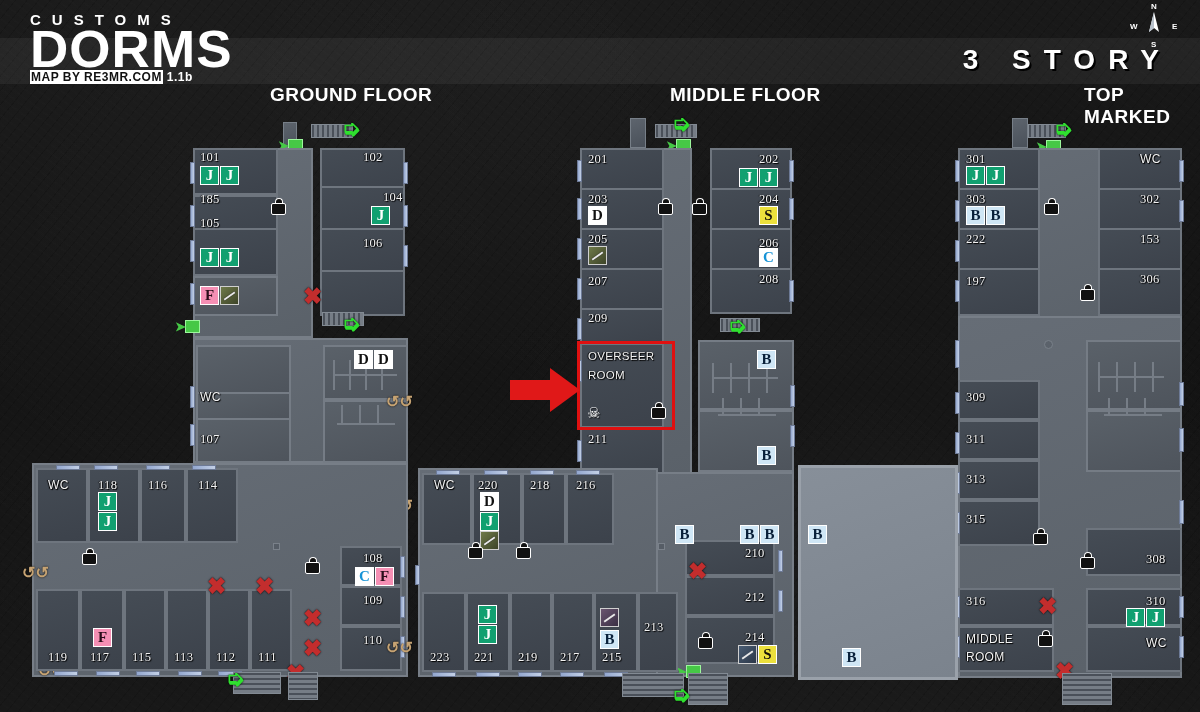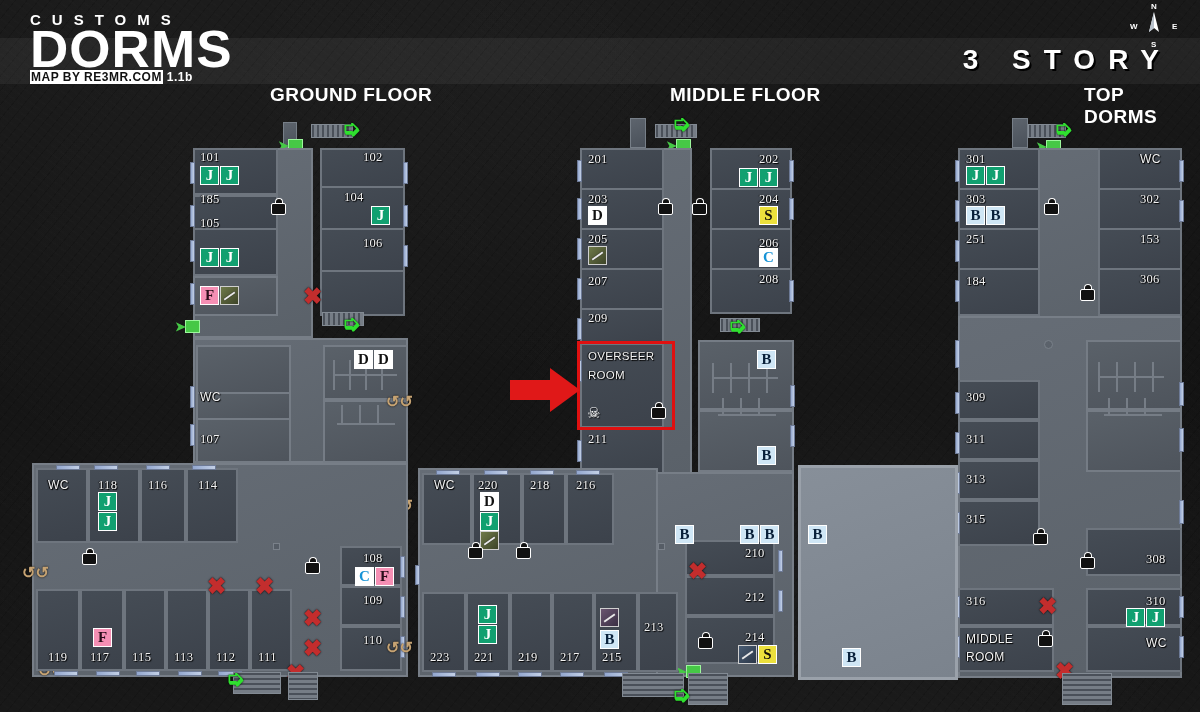--- a/index.html
+++ b/index.html
@@ -116,21 +116,21 @@
   <div class="lab" style="left:23px;top:38px">S</div>
   <div class="lab" style="left:2px;top:20px">W</div>
   <svg width="52" height="48" style="position:absolute;left:0;top:0">
     <polygon points="26,10 31,30 26,26 21,30" fill="#ffffff"></polygon>
     <polygon points="26,10 26,26 21,30" fill="#b9c2cc"></polygon>
   </svg>
 </div>
 
 <div class="floor-lab" style="left:270px">GROUND FLOOR</div>
 <div class="floor-lab" style="left:670px">MIDDLE FLOOR</div>
-<div class="floor-lab" style="left:1084px">TOP DORMS</div>
+<div class="floor-lab" style="left:1084px">TOP MARKED</div>
 
 <div class="floor" style="left:0;top:0;width:410px;height:712px">
 
   <div class="wallblk" style="left:283px;top:122px;width:14px;height:26px"></div>
   <div class="stairs" style="left:311px;top:124px;width:42px;height:14px"></div>
   <div class="greenarrow" style="left:342px;top:118px">➭</div>
   <div class="exitbox" style="left:288px;top:139px"></div>
   <div class="exitarr" style="left:278px;top:139px">➤</div>
 
   <div class="hall" style="left:193px;top:148px;width:120px;height:190px"></div>
@@ -155,21 +155,21 @@
   <div class="tag J" style="left:200px;top:166px">J</div>
   <div class="tag J" style="left:220px;top:166px">J</div>
   <div class="rlabel" style="left:200px;top:192px">185</div>
   <div class="rlabel" style="left:200px;top:216px">105</div>
   <div class="tag J" style="left:200px;top:248px">J</div>
   <div class="tag J" style="left:220px;top:248px">J</div>
   <div class="tag F" style="left:200px;top:286px">F</div>
   <div class="tag W" style="left:220px;top:286px"></div>
 
   <div class="rlabel" style="left:363px;top:150px">102</div>
-  <div class="rlabel" style="left:344px;top:190px">104</div>
+  <div class="rlabel" style="left:383px;top:190px">104</div>
   <div class="tag J" style="left:371px;top:206px">J</div>
   <div class="rlabel" style="left:363px;top:236px">106</div>
 
   <div class="lock" style="left:271px;top:198px">
       <div class="s"></div>
       <div class="b"></div>
     </div>
   <div class="xmark" style="left:303px;top:285px">✖</div>
 
   <div class="exitbox" style="left:185px;top:320px"></div>
@@ -463,22 +463,22 @@
   <div class="room" style="left:308px;top:188px;width:84px;height:42px"></div>
   <div class="room" style="left:308px;top:228px;width:84px;height:42px"></div>
   <div class="room" style="left:308px;top:268px;width:84px;height:48px"></div>
 
   <div class="rlabel" style="left:176px;top:152px">301</div>
   <div class="tag J" style="left:176px;top:166px">J</div>
   <div class="tag J" style="left:196px;top:166px">J</div>
   <div class="rlabel" style="left:176px;top:192px">303</div>
   <div class="tag B" style="left:176px;top:206px">B</div>
   <div class="tag B" style="left:196px;top:206px">B</div>
-  <div class="rlabel" style="left:176px;top:232px">251</div>
-  <div class="rlabel" style="left:176px;top:274px">184</div>
+  <div class="rlabel" style="left:176px;top:232px">222</div>
+  <div class="rlabel" style="left:176px;top:274px">197</div>
   <div class="rlabel sans" style="left:350px;top:152px">WC</div>
   <div class="rlabel" style="left:350px;top:192px">302</div>
   <div class="rlabel" style="left:350px;top:232px">153</div>
   <div class="rlabel" style="left:350px;top:272px">306</div>
 
   <div class="window" style="left:165px;top:160px;width:5px;height:22px"></div>
   <div class="window" style="left:165px;top:200px;width:5px;height:22px"></div>
   <div class="window" style="left:165px;top:240px;width:5px;height:22px"></div>
   <div class="window" style="left:165px;top:280px;width:5px;height:22px"></div>
   <div class="window" style="left:389px;top:160px;width:5px;height:22px"></div>

